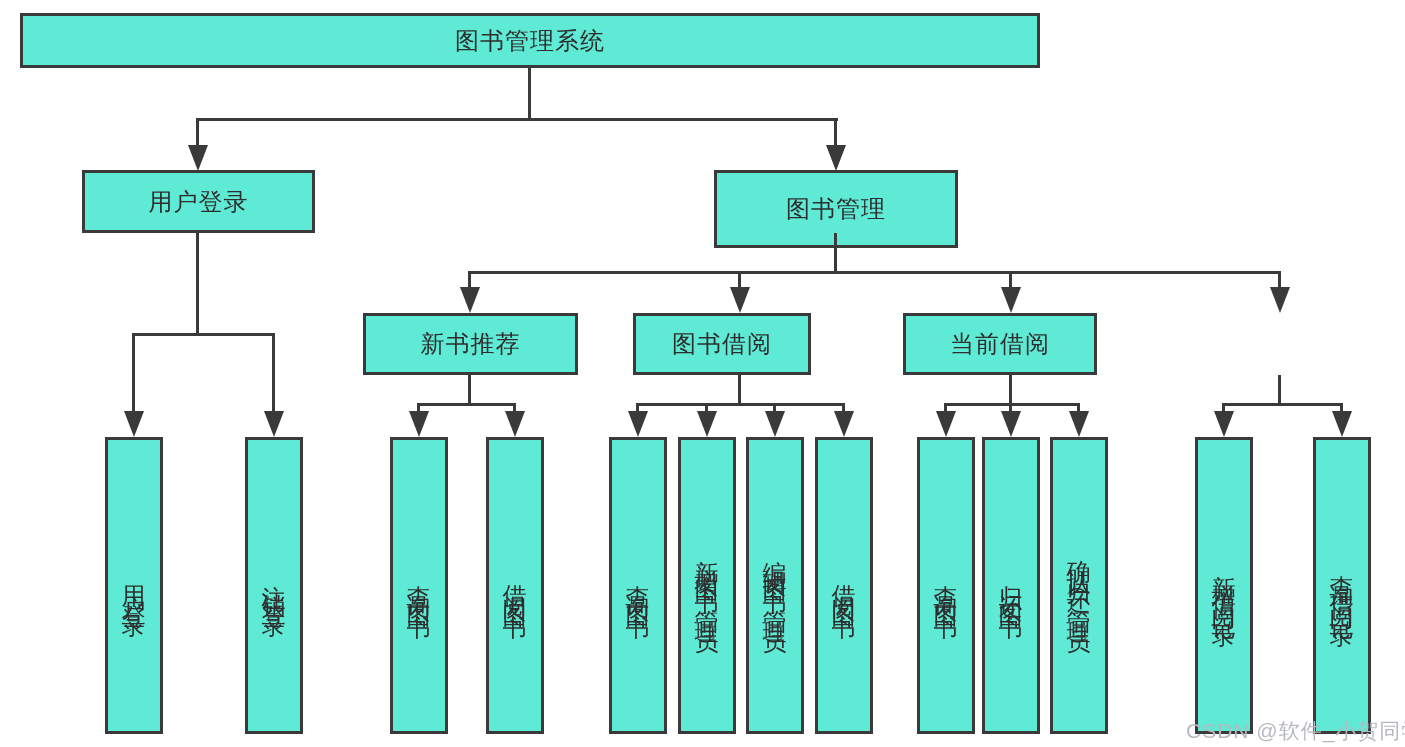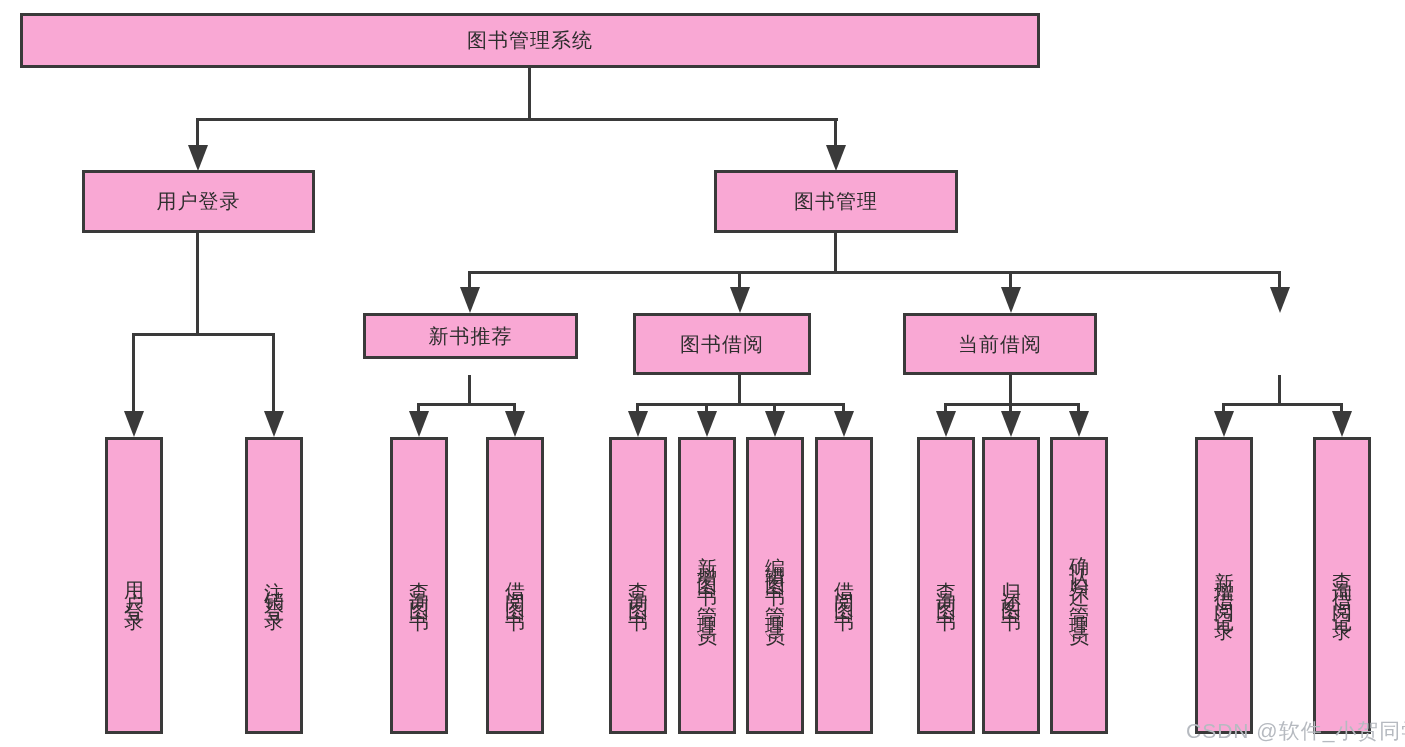--- a/index.html
+++ b/index.html
@@ -7,27 +7,27 @@
     --text:#2e2e2e;
     --background:#ffffff;
     --watermark:#b6bac0;
   }
   html,body{margin:0;padding:0;background:var(--background);}
   body{font-family:"Liberation Sans","DejaVu Sans",sans-serif;}
   #canvas{position:relative;width:1405px;height:747px;background:var(--background);overflow:hidden;}
   .box{
     position:absolute;
     box-sizing:border-box;
-    background:#f9a8d4;
+    background:#5eead4;
     border:3px solid var(--line);
     display:flex;
     align-items:center;
     justify-content:center;
     color:var(--text);
-    font-size:20px;
+    font-size:24px;
     letter-spacing:1px;
   }
   .box.thick{border-width:3px;}
   .vert .lbl{
     writing-mode:vertical-rl;
     text-orientation:mixed;
     letter-spacing:10px;
     line-height:1.05;
     white-space:nowrap;
   }
@@ -61,21 +61,21 @@
   <div class="vline" style="left:528px;top:68px;width:3px;height:53px;"></div>
   <div class="hline" style="left:196px;top:118px;width:642px;height:3px;"></div>
   <div class="vline" style="left:196px;top:120px;width:3px;height:32px;"></div>
   <div class="arrow" style="left:188px;top:145px;"></div>
   <div class="vline" style="left:834px;top:120px;width:3px;height:32px;"></div>
   <div class="arrow" style="left:826px;top:145px;"></div>
 
   <div class="box" style="left:82px;top:170px;width:233px;height:63px;">
     <span class="lbl">用户登录</span>
   </div>
-  <div class="box" style="left:714px;top:170px;width:244px;height:63px;">
+  <div class="box" style="left:714px;top:170px;width:244px;height:78px;">
     <span class="lbl">图书管理</span>
   </div>
 
   <div class="vline" style="left:196px;top:233px;width:3px;height:103px;"></div>
   <div class="hline" style="left:132px;top:333px;width:143px;height:3px;"></div>
   <div class="vline" style="left:132px;top:335px;width:3px;height:82px;"></div>
   <div class="arrow" style="left:124px;top:411px;"></div>
   <div class="vline" style="left:272px;top:335px;width:3px;height:82px;"></div>
   <div class="arrow" style="left:264px;top:411px;"></div>
 
@@ -83,21 +83,21 @@
   <div class="hline" style="left:468px;top:271px;width:813px;height:3px;"></div>
   <div class="vline" style="left:468px;top:273px;width:3px;height:22px;"></div>
   <div class="arrow" style="left:460px;top:287px;"></div>
   <div class="vline" style="left:738px;top:273px;width:3px;height:22px;"></div>
   <div class="arrow" style="left:730px;top:287px;"></div>
   <div class="vline" style="left:1009px;top:273px;width:3px;height:22px;"></div>
   <div class="arrow" style="left:1001px;top:287px;"></div>
   <div class="vline" style="left:1278px;top:273px;width:3px;height:22px;"></div>
   <div class="arrow" style="left:1270px;top:287px;"></div>
 
-  <div class="box" style="left:363px;top:313px;width:215px;height:46px;">
+  <div class="box" style="left:363px;top:313px;width:215px;height:62px;">
     <span class="lbl">新书推荐</span>
   </div>
   <div class="box" style="left:633px;top:313px;width:178px;height:62px;">
     <span class="lbl">图书借阅</span>
   </div>
   <div class="box" style="left:903px;top:313px;width:194px;height:62px;">
     <span class="lbl">当前借阅</span>
   </div>
 
   <div class="vline" style="left:468px;top:375px;width:3px;height:31px;"></div>

